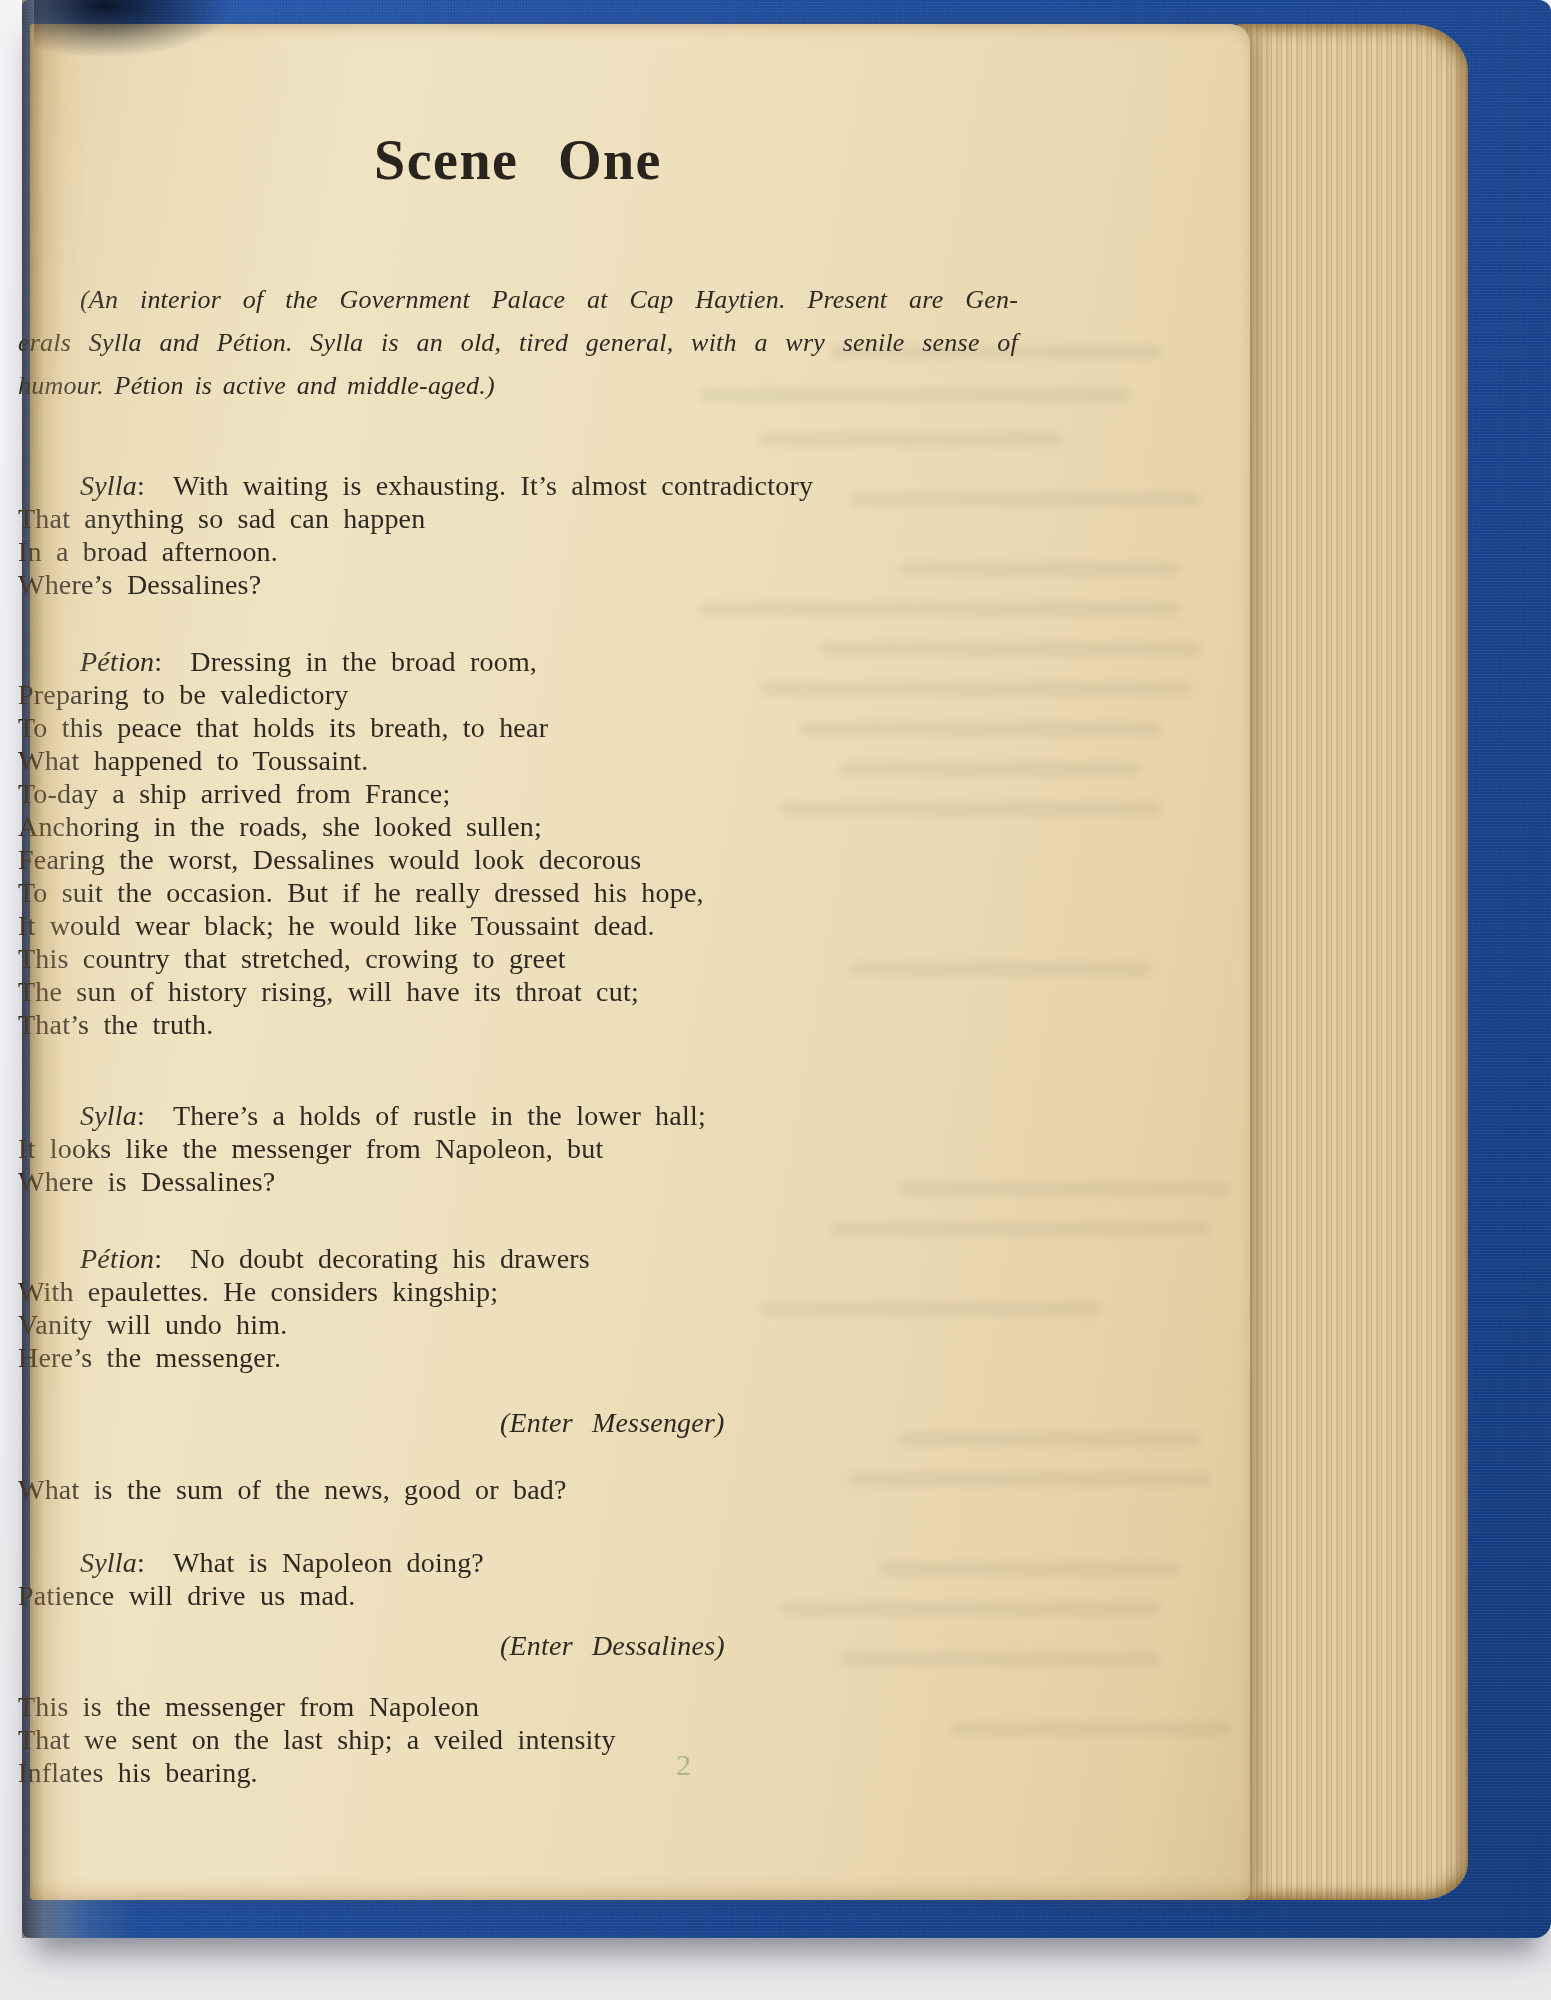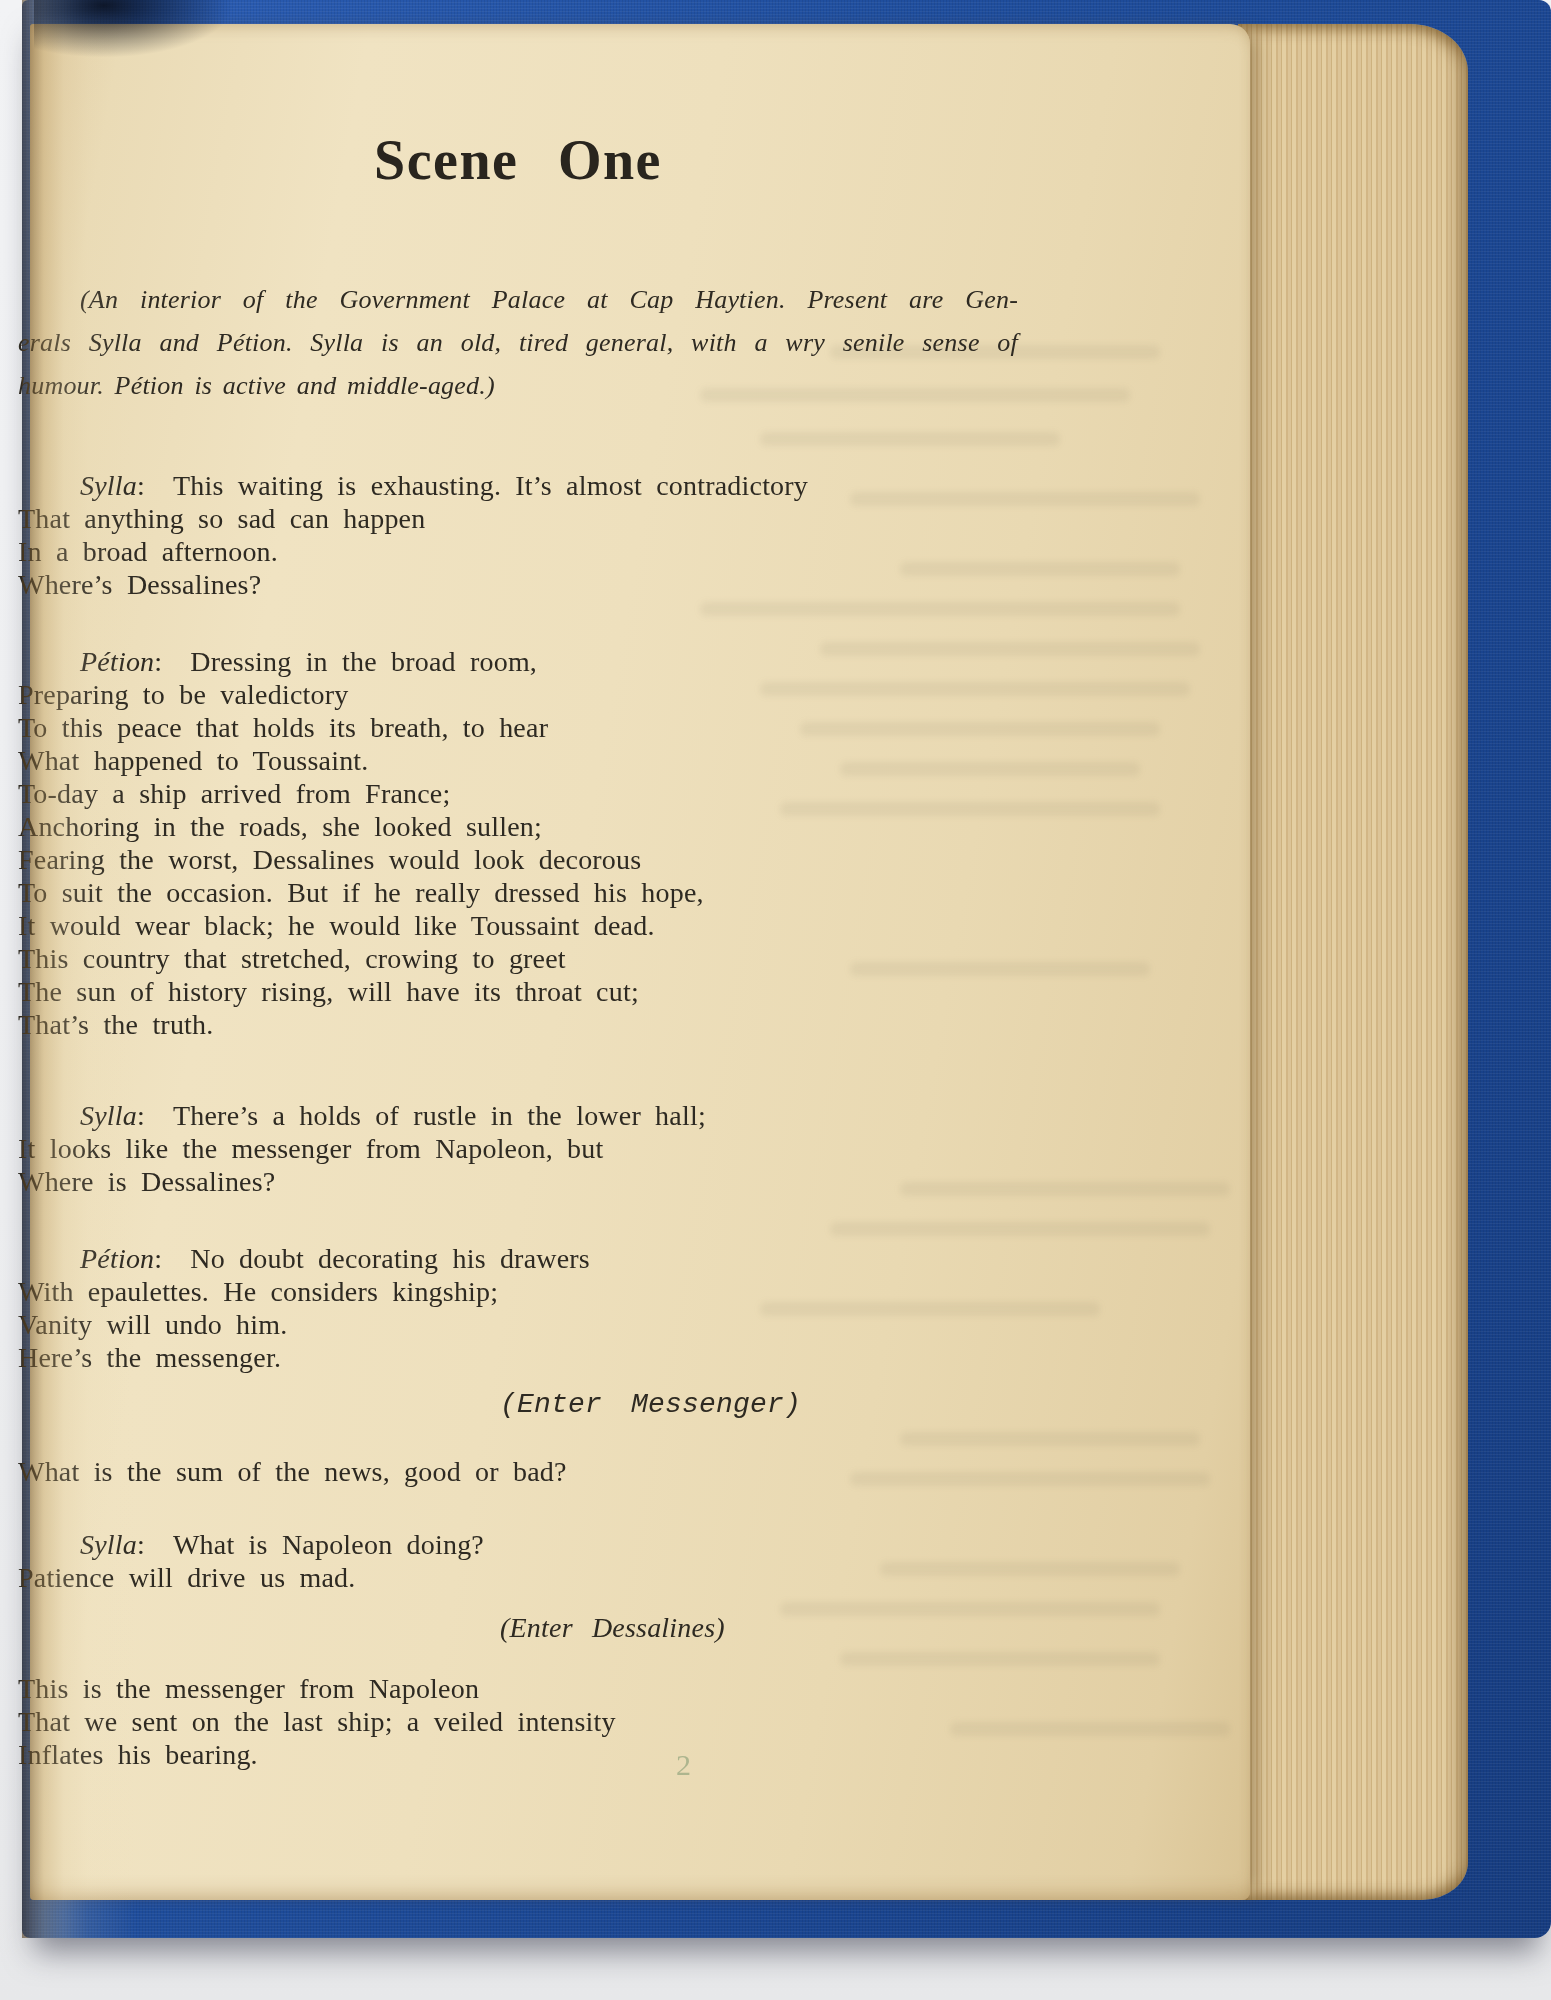--- a/index.html
+++ b/index.html
@@ -128,21 +128,21 @@
     <div class="page-title">Scene One</div>
 
     <div class="stage-direction">
       <div class="sd-line first">(An interior of the Government Palace at Cap Haytien.  Present are Gen-</div>
       <div class="sd-line">erals Sylla and Pétion. Sylla is an old, tired general, with a wry senile sense of</div>
       <div class="sd-line last">humour. Pétion is active and middle-aged.)</div>
     </div>
 
     <div>
         <div class="block speech" style="margin-top: 62px;">
-          <div class="line first-line"><span class="speaker">Sylla</span><span class="colon">:</span><span class="speaker-gap"></span><span class="speech-text">This waiting is exhausting. It’s almost contradictory</span></div>
+          <div class="line first-line"><span class="speaker">Sylla</span><span class="colon">:</span><span class="speaker-gap"></span><span class="speech-text">With waiting is exhausting. It’s almost contradictory</span></div>
           <div class="line">That anything so sad can happen</div>
           <div class="line">In a broad afternoon.</div>
           <div class="line">Where’s Dessalines?</div>
         </div>
         <div class="block speech" style="margin-top: 44px;">
           <div class="line first-line"><span class="speaker">Pétion</span><span class="colon">:</span><span class="speaker-gap"></span><span class="speech-text">Dressing in the broad room,</span></div>
           <div class="line">Preparing to be valedictory</div>
           <div class="line">To this peace that holds its breath, to hear</div>
           <div class="line">What happened to Toussaint.</div>
           <div class="line">To-day a ship arrived from France;</div>
@@ -158,21 +158,21 @@
           <div class="line first-line"><span class="speaker">Sylla</span><span class="colon">:</span><span class="speaker-gap"></span><span class="speech-text">There’s a holds of rustle in the lower hall;</span></div>
           <div class="line">It looks like the messenger from Napoleon, but</div>
           <div class="line">Where is Dessalines?</div>
         </div>
         <div class="block speech" style="margin-top: 44px;">
           <div class="line first-line"><span class="speaker">Pétion</span><span class="colon">:</span><span class="speaker-gap"></span><span class="speech-text">No doubt decorating his drawers</span></div>
           <div class="line">With epaulettes.  He considers kingship;</div>
           <div class="line">Vanity will undo him.</div>
           <div class="line">Here’s the messenger.</div>
         </div>
-        <div class="block direction" style="margin-top: 14px; font-family: Liberation Mono, monospace;">
+        <div class="block direction" style="margin-top: 32px;">
           <div class="line direction-line">(Enter Messenger)</div>
         </div>
         <div class="block continuation" style="margin-top: 34px;">
           <div class="line">What is the sum of the news, good or bad?</div>
         </div>
         <div class="block speech" style="margin-top: 40px;">
           <div class="line first-line"><span class="speaker">Sylla</span><span class="colon">:</span><span class="speaker-gap"></span><span class="speech-text">What is Napoleon doing?</span></div>
           <div class="line">Patience will drive us mad.</div>
         </div>
         <div class="block direction" style="margin-top: 17px;">

